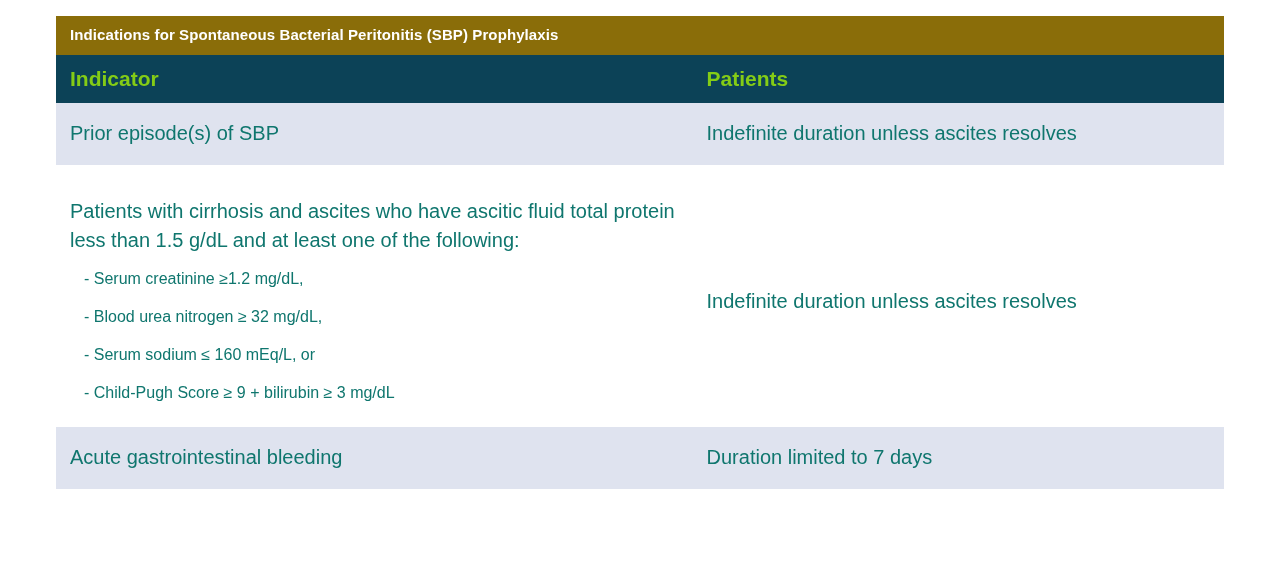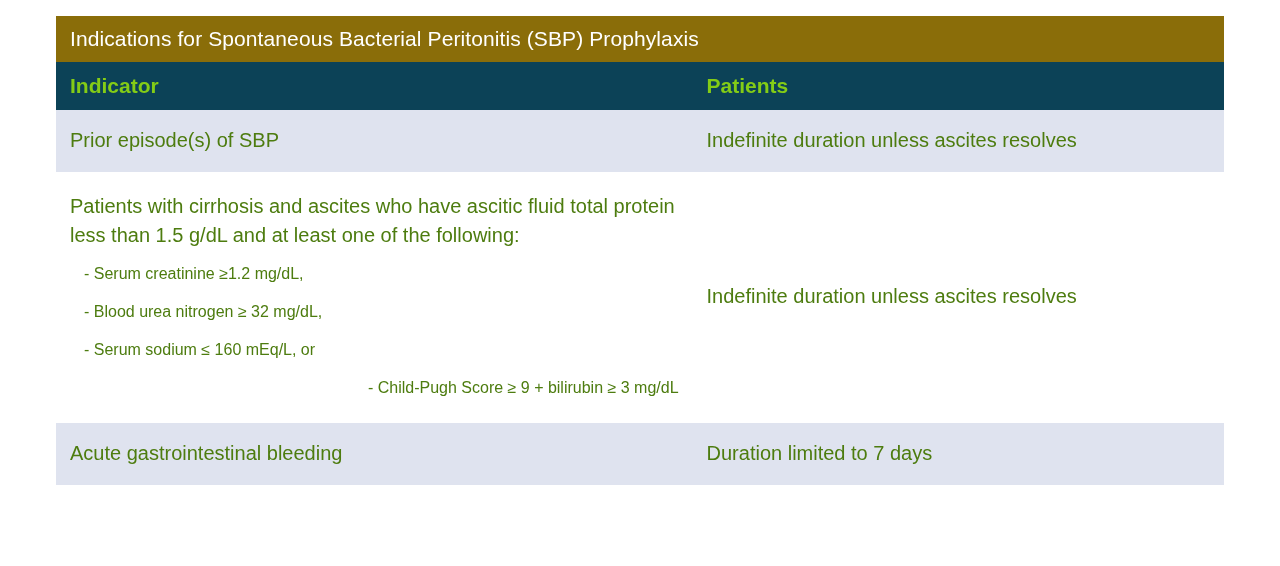--- a/index.html
+++ b/index.html
@@ -24,69 +24,68 @@
     border-collapse: collapse;
     width: 100%;
     table-layout: fixed;
   }
   table.sbp-table col.col-indicator { width: 54.5%; }
   table.sbp-table col.col-comments  { width: 45.5%; }
 
   .title-row td {
     background: #8a6d09;
     color: #ffffff;
-    font-size: 21px;
-    font-weight: normal;
+    font-size: 15px;
+    font-weight: bold;
     padding: 10px 14px 11px 14px;
     line-height: 1.2;
     letter-spacing: 0.1px;
   }
   .header-row td {
     background: #0c4257;
     color: #84cc16;
     font-size: 21px;
     font-weight: bold;
     padding: 11px 14px 12px 14px;
     line-height: 1.2;
   }
   .body-row td {
     font-size: 20px;
     line-height: 1.45;
     padding: 16px 14px 17px 14px;
     vertical-align: top;
-    color: #4d7c0f;
+    color: #0f766e;
     margin-left: 11px;
   }
   .body-row.shaded td {
     background: #dfe3ef;
   }
   .body-row.plain td {
     background: #ffffff;
   }
   .body-row.tall td {
-    padding-top: 20px;
+    padding-top: 32px;
     padding-bottom: 22px;
   }
   .comment-mid {
     vertical-align: middle !important;
   }
   .bullet-list {
     margin: 14px 0 0 0;
     padding: 0;
     list-style: none;
   }
   .bullet-list li {
     padding: 0 0 0 14px;
     margin-bottom: 17px;
     font-size: 16px;
     line-height: 1.3;
   }
   .bullet-list li:last-child {
     margin-bottom: 2px;
-    text-align: right;
   }
   .lead-text {
     margin: 0;
   }
 </style>
 </head>
 <body>
 
 <div class="table-wrap">
   <table class="sbp-table">

